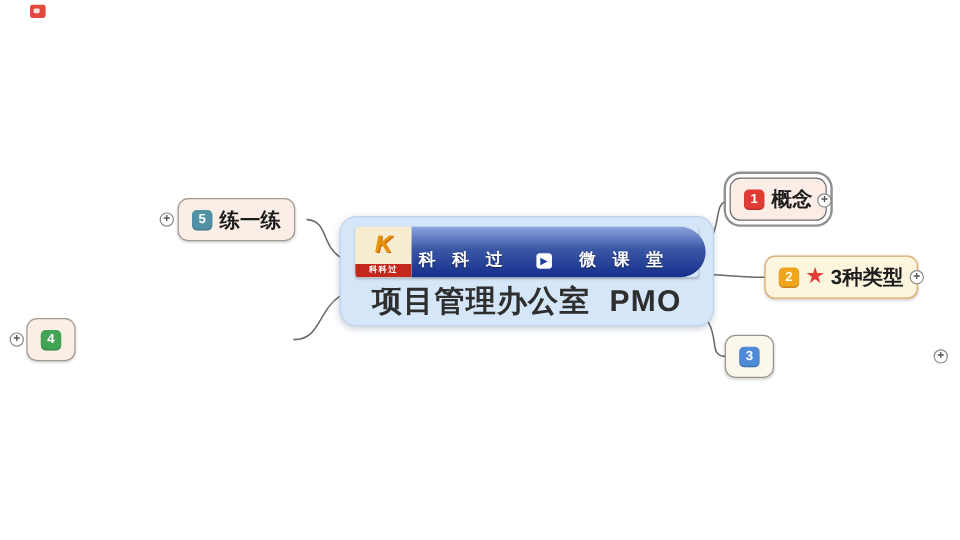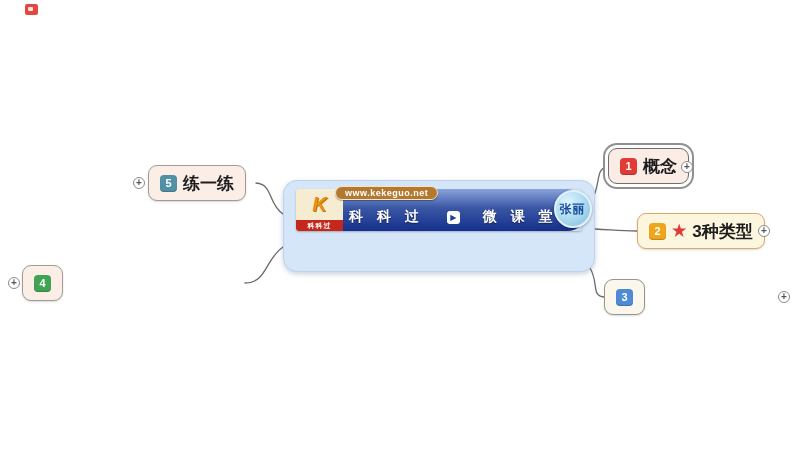--- a/index.html
+++ b/index.html
@@ -130,29 +130,28 @@
 
 <div class="corner-mark"></div>
 
 <div class="central">
   <div class="banner">
     <div class="banner-logo">
       <div class="logo-glyph">K</div>
       <div class="logo-caption">科科过</div>
     </div>
     <div class="banner-band">
-      <div class="web-pill">www.kekeguo.net</div>
       <div class="band-row">
         <span class="brand-txt">科 科 过</span>
         <span class="brand-ico">▶</span>
         <span class="brand-txt">微 课 堂</span>
       </div>
-      <div class="avatar">张丽</div>
     </div>
   </div>
+  <div class="central-title">项目管理办公室  PMO</div>
 </div>
 
 <div class="branch b-concept">
   <span class="badge" style="background: rgb(226, 58, 53);">1</span>
   <span>概念</span>
 </div>
 
 <div class="branch b-types">
   <span class="badge" style="background: rgb(239, 165, 28);">2</span>
   <span class="star">★</span>

